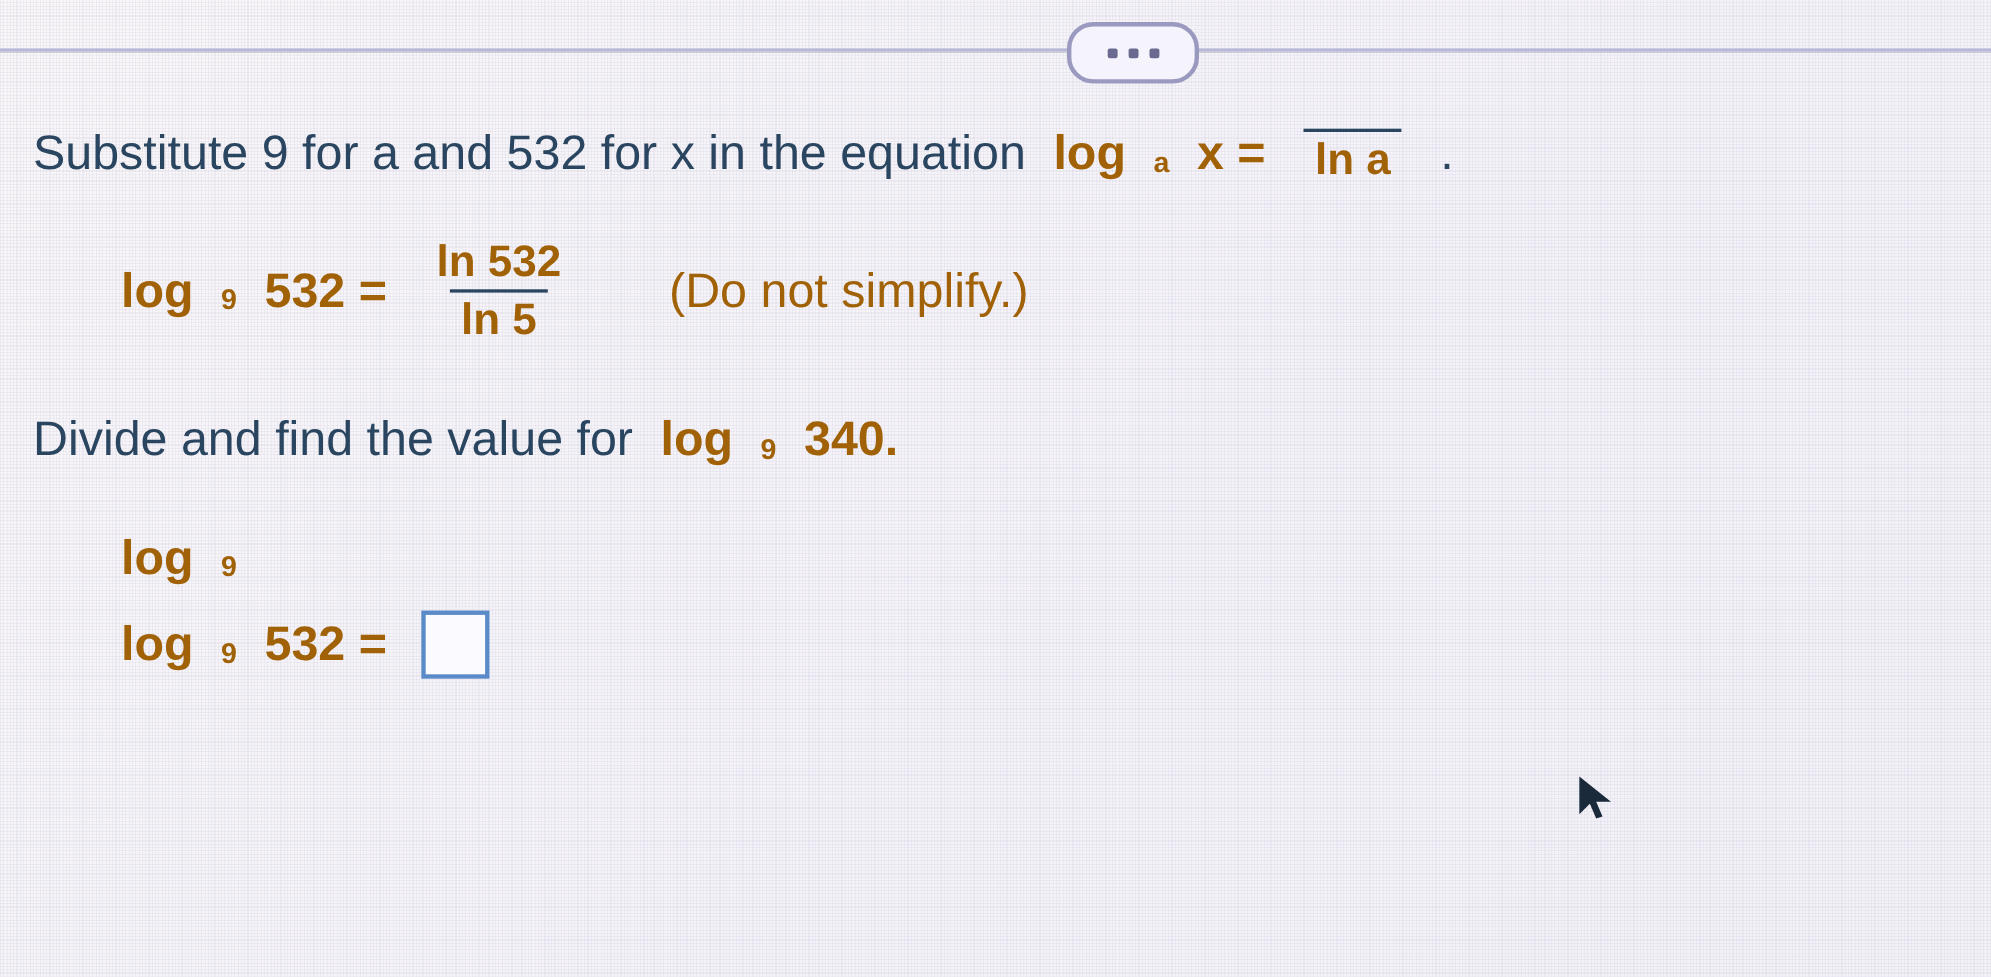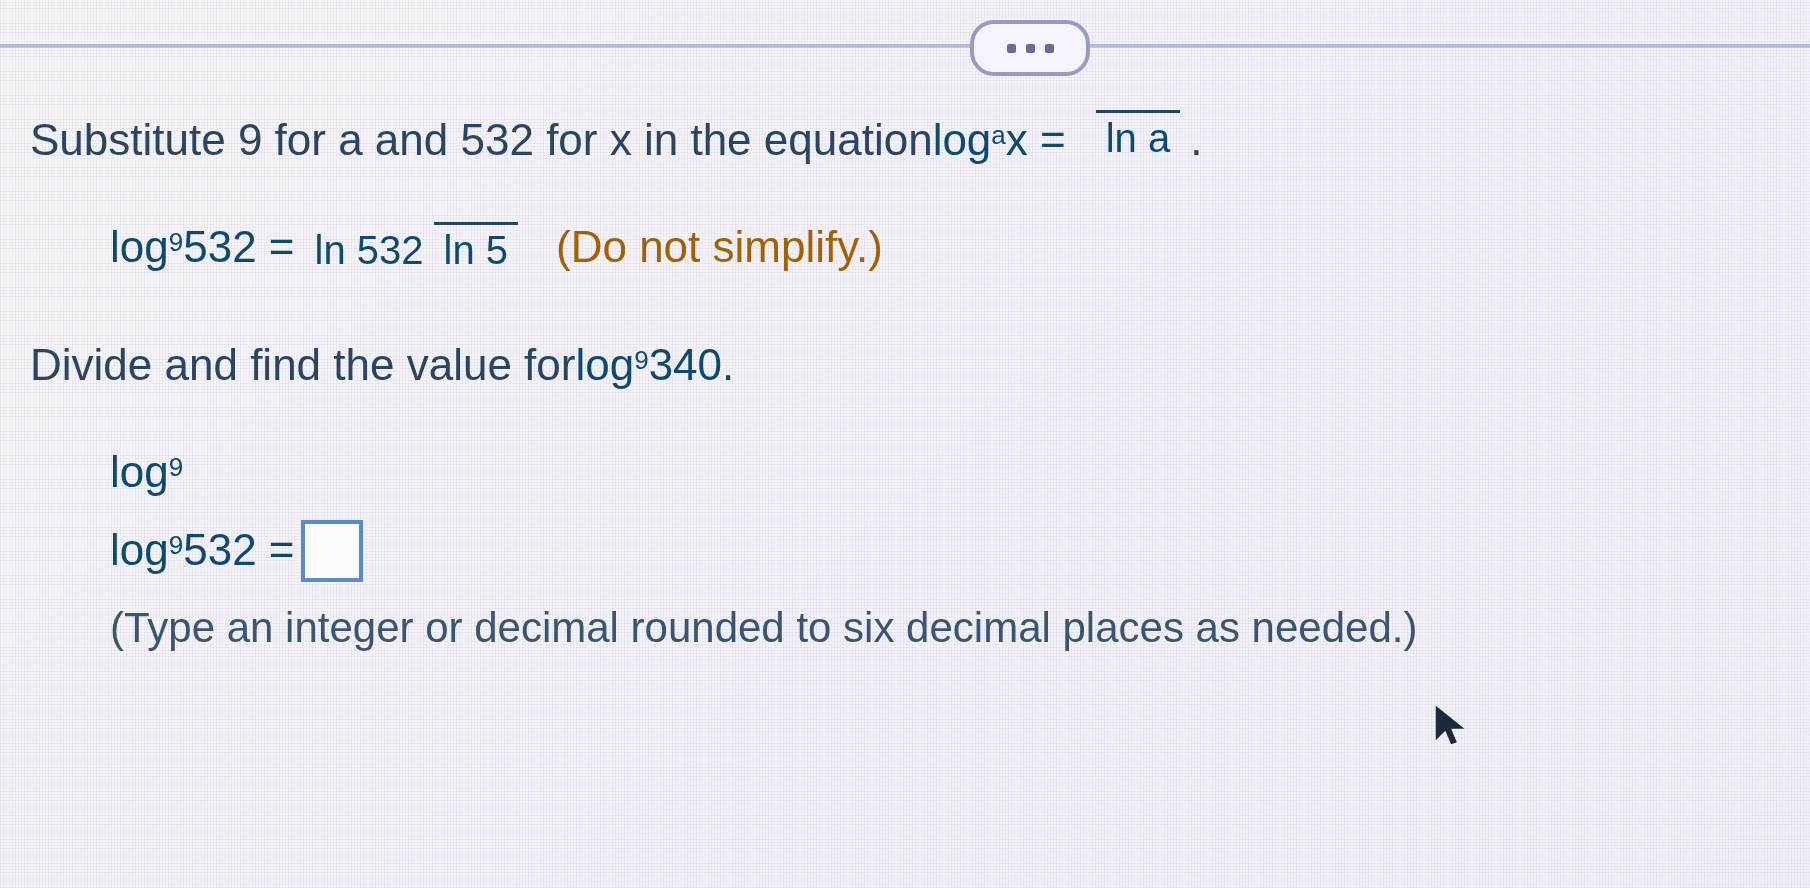--- a/index.html
+++ b/index.html
@@ -47,33 +47,33 @@
   .pill-dot {
     width: 9px; height: 9px; background:#6a6a90; border-radius:2px;
   }
   .content {
     position: relative;
     padding: 110px 30px 30px 30px;
     font-size: 44px;
     color: #2a4560;
     line-height: 1.35;
   }
-  .row { margin-bottom: 18px; display:flex; align-items:flex-start; flex-wrap:wrap; }
+  .row { margin-bottom: 18px; display:flex; align-items:center; flex-wrap:wrap;gap:25px; }
   .indent { padding-left: 80px; }
-  .bold { font-weight: normal; color:#0c4a6e; }
+  .bold { font-weight: bold; color:#a16207; }
   .sub { font-size: 26px; vertical-align: sub; position: relative; top: 8px; }
   .frac {
     display: inline-flex;
-    flex-direction: row;
+    flex-direction: column;
     align-items: center;
     vertical-align: middle;
     margin: 0 10px;
     line-height: 1.05;
   }
-  .frac .num { padding: 0 10px 4px; margin-top: 12px; }
+  .frac .num { padding: 0 10px 4px; }
   .frac .den { padding: 4px 10px 0; border-top: 3px solid #2a4560; }
   .frac.small .num, .frac.small .den { font-size: 40px; }
   .paren { color:#a16207; }
   .input-box {
     display:inline-block;
     width: 54px;
     height: 54px;
     border: 4px solid #5a8bc8;
     background: #fbfbff;
     vertical-align: middle;
@@ -151,21 +151,18 @@
     <span class="bold sub">9</span>
   </div>
 
   <div class="row indent" style="margin-top:14px;">
     <span class="bold">log</span>
     <span class="bold sub">9</span>
     <span class="bold">532 = </span>
     <span class="input-box"></span>
   </div>
 
-  <div class="row indent" style="margin-top:12px;">
-    <span class="hint">(Type an integer or decimal rounded to six decimal places as needed.)</span>
-  </div>
 
 </div>
 
 <svg class="cursor-arrow" viewBox="0 0 24 24">
   <path d="M3 2 L3 20 L8 15 L11 22 L14 21 L11 14 L18 14 Z" fill="#1a2a3a"></path>
 </svg>
 
 </body></html>

